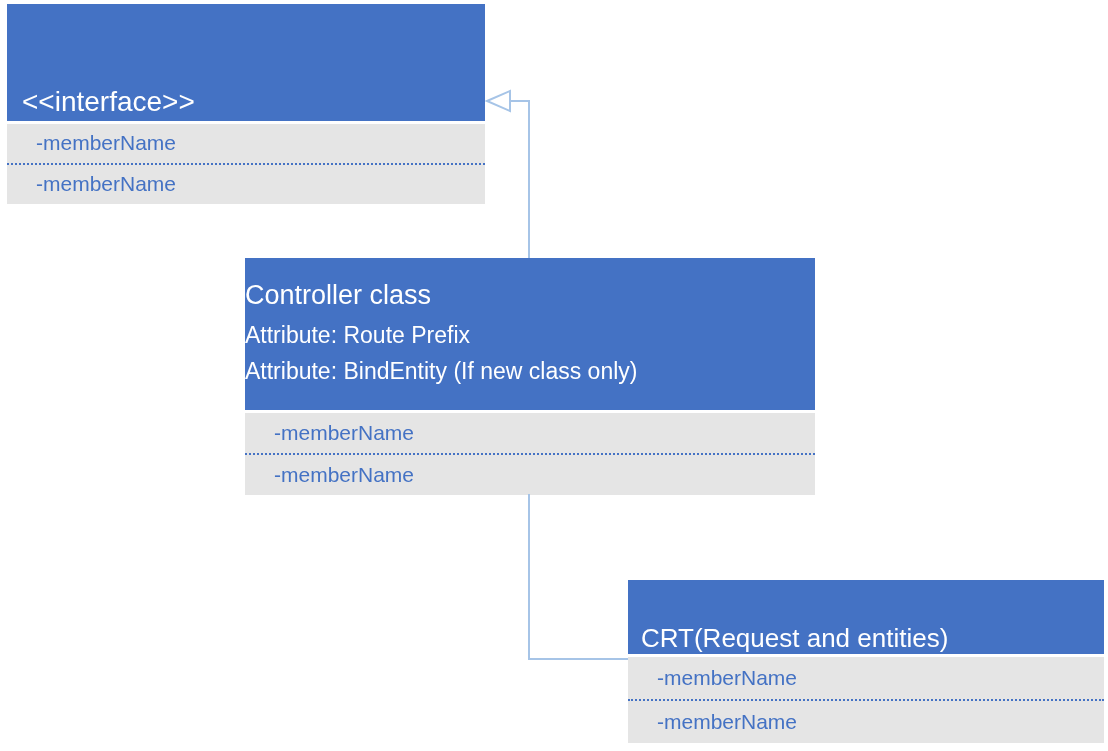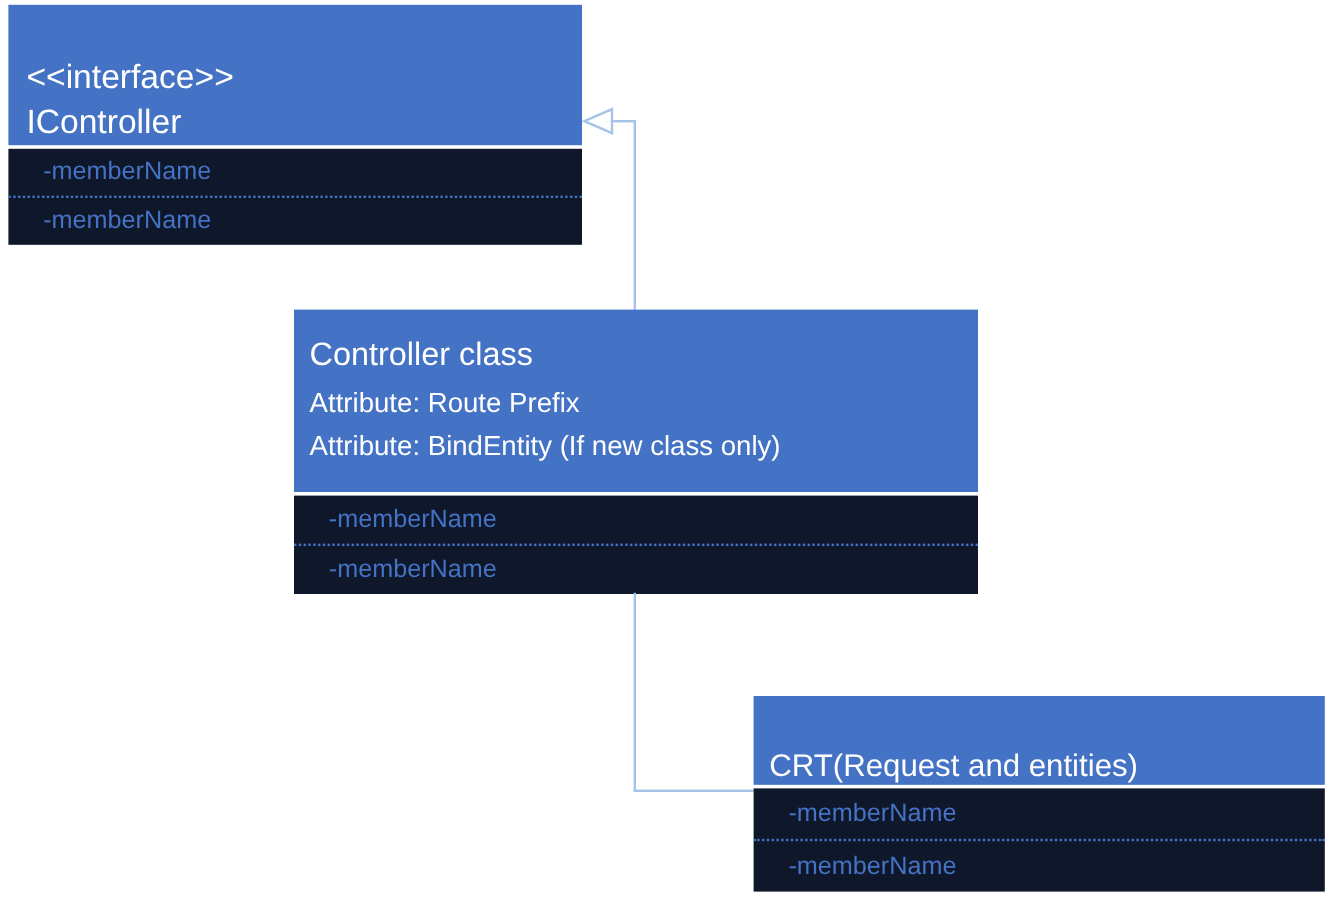--- a/index.html
+++ b/index.html
@@ -9,36 +9,36 @@
     width: 1108px; height: 751px; position: relative; overflow: hidden;
   }
   .canvas { position: absolute; left: 0; top: 0; width: 1108px; height: 751px; background: #ffffff; }
 
   
   .uml-box { position: absolute; display: flex; flex-direction: column; }
   .uml-header {
     background: #4472C4; color: #ffffff;
     display: flex; flex-direction: column; justify-content: flex-end;
   }
-  .uml-body { background: #0f172a; flex: 1 1 auto; display: flex; flex-direction: column; justify-content: center; }
+  .uml-body { background: #e5e5e5; flex: 1 1 auto; display: flex; flex-direction: column; justify-content: center; }
   .member-row {
     color: #4472C4; font-size: 21px; display: flex; align-items: center;
     flex: 1 1 auto; padding-left: 29px;
   }
   .member-row.divided { border-top: 2px dotted #4472C4; }
 
   
   #box-icontroller { left: 7px; top: 4px; width: 478px; height: 200px; }
   #box-icontroller .uml-header { height: 118px; margin-bottom: 3px; padding-left: 15px; }
   #box-icontroller .uml-header .line { font-size: 28px; line-height: 38px; }
   #box-icontroller .uml-body { height: 81px; }
 
   
   #box-controller { left: 245px; top: 258px; width: 570px; height: 237px; }
-  #box-controller .uml-header { height: 152px; margin-bottom: 3px; padding-left: 13px; justify-content: flex-start; padding-top: 21px; }
+  #box-controller .uml-header { height: 152px; margin-bottom: 3px; justify-content: flex-start; padding-top: 21px; }
   #box-controller .title { font-size: 27px; line-height: 32px; margin-bottom: 6px; }
   #box-controller .attr { font-size: 23px; line-height: 36px; }
   #box-controller .uml-body { height: 82px; }
 
   
   #box-crt { left: 628px; top: 580px; width: 476px; height: 163px; }
   #box-crt .uml-header { height: 74px; margin-bottom: 3px; padding-left: 13px; }
   #box-crt .title { font-size: 26px; }
   #box-crt .uml-body { height: 78px; }
 
@@ -51,21 +51,20 @@
   #realization-arrow { position: absolute; left: 485px; top: 89px; width: 27px; height: 24px; }
 </style>
 </head>
 <body>
 
 <div class="canvas">
 
   <div class="uml-box" id="box-icontroller">
     <div class="uml-header">
       <div class="line">&lt;&lt;interface&gt;&gt;</div>
-      <div class="line">IController</div>
     </div>
     <div class="uml-body">
       <div class="member-row">-memberName</div>
       <div class="member-row divided">-memberName</div>
     </div>
   </div>
 
   <svg id="realization-arrow" viewBox="0 0 27 24">
     <polygon points="2,12 25,2 25,22" fill="#ffffff" stroke="#A6C4E7" stroke-width="2"></polygon>
   </svg>

